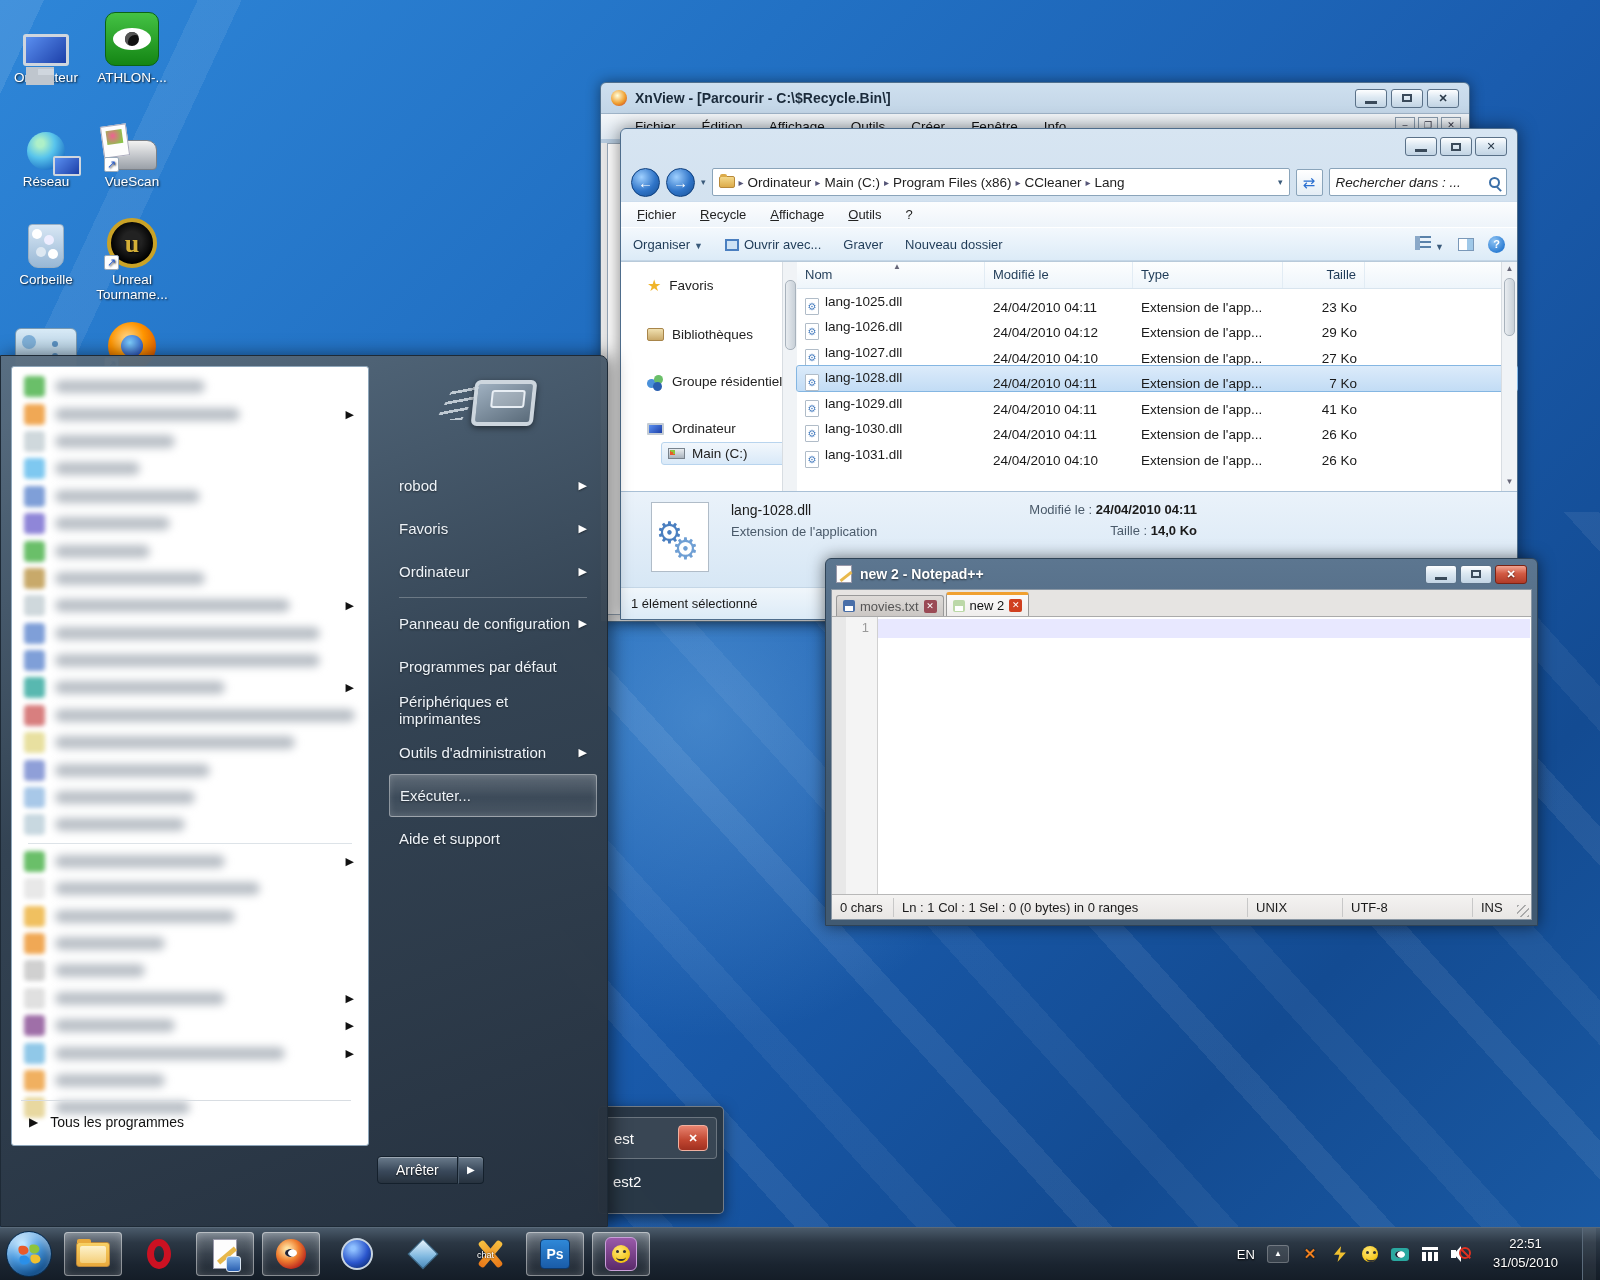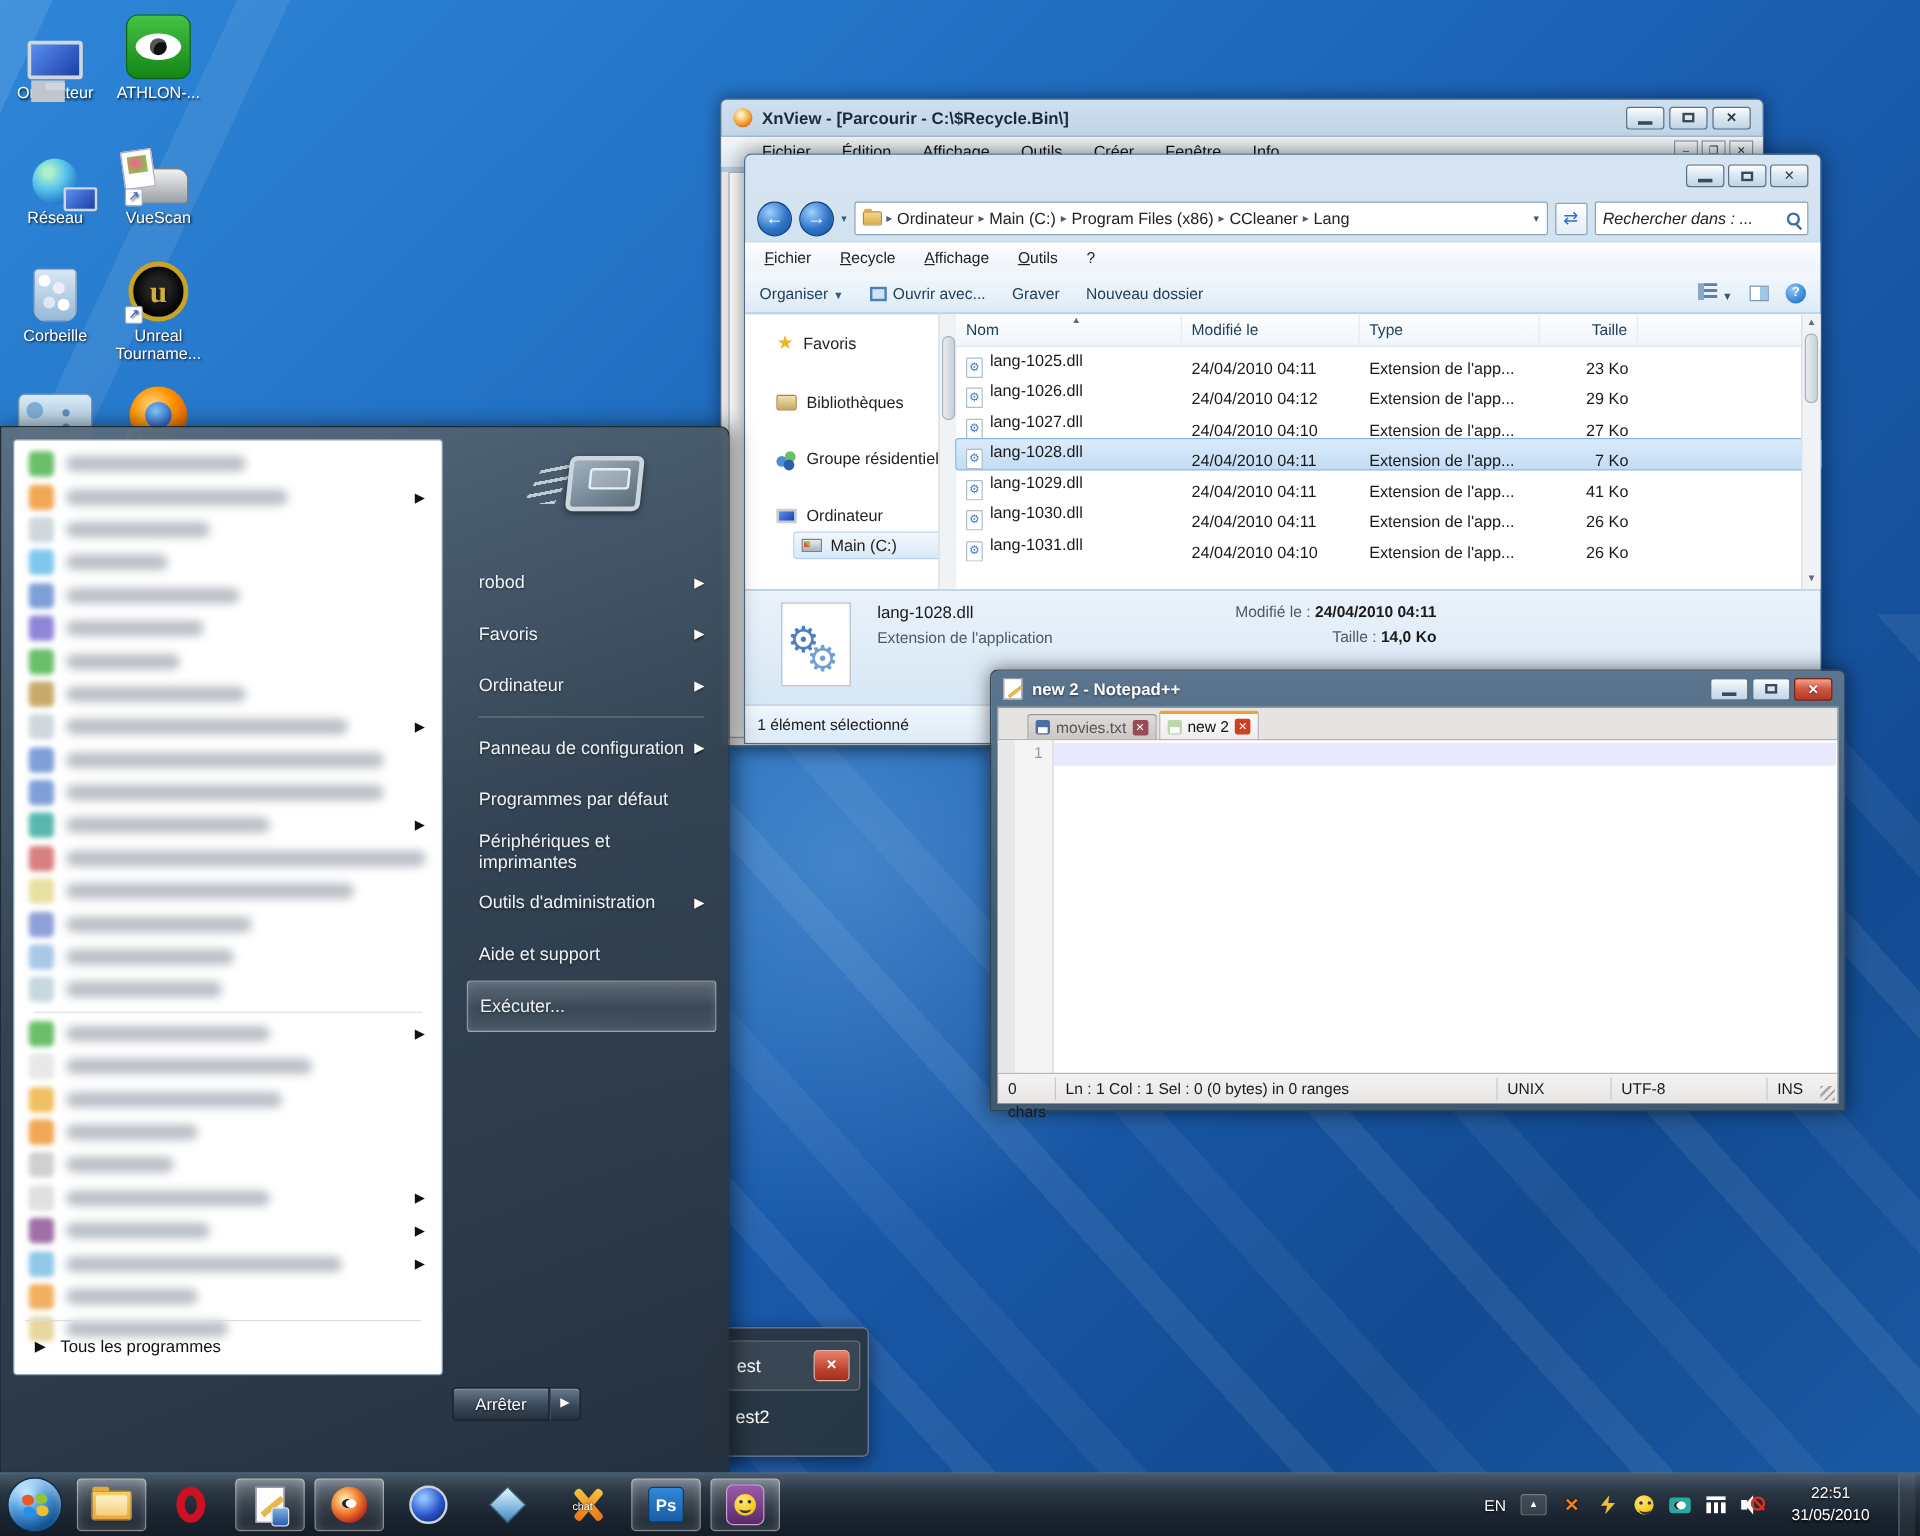--- a/index.html
+++ b/index.html
@@ -120,33 +120,33 @@
 
   
   .npp { left:825px; top:558px; width:713px; height:368px; background:linear-gradient(#5c7690,#415a72 60%, #415a72); border:1px solid #2f4356; box-shadow:0 0 16px rgba(0,0,0,.55); }
   .npp-title { height:30px; display:flex; align-items:center; gap:8px; padding:0 10px; color:#fff; font-size:14px; font-weight:bold; text-shadow:0 1px 2px rgba(0,0,0,.6); }
   .npp-ico { width:16px; height:18px; background:#fdfdfd; border:1px solid #99a; position:relative; }
   .npp-ico::after { content:""; position:absolute; left:2px; top:9px; width:14px; height:3px; background:#e8b84b; transform:rotate(-38deg); }
   .npp-btns { margin-left:auto; display:flex; gap:3px; }
   .npp-inner { position:absolute; left:5px; top:30px; right:5px; bottom:5px; background:#e6e4e2; border:1px solid #8a97a4; display:flex; flex-direction:column; }
   .tabbar { height:27px; display:flex; align-items:flex-end; padding:3px 4px 0; gap:2px; border-bottom:1px solid #aaa; }
   .tab { display:flex; align-items:center; gap:5px; padding:3px 6px; font-size:13px; border:1px solid #999; border-bottom:0; border-radius:3px 3px 0 0; }
-  .tab.inactive { background:linear-gradient(#dedbd8,#cbc7c4); color:#555; height:21px;margin-left:20px; }
+  .tab.inactive { background:linear-gradient(#dedbd8,#cbc7c4); color:#555; height:21px; }
   .tab.active { background:linear-gradient(#fbfafa,#efedec); color:#111; height:24px; border-top:3px solid #f0a030; }
   .floppy { width:12px; height:12px; border-radius:2px; position:relative; }
   .floppy.blue { background:#4a6fa8; } .floppy.lite { background:#bcd8a8; }
   .floppy::after { content:""; position:absolute; left:2px; bottom:1px; width:8px; height:5px; background:#fff; }
   .tabx { width:13px; height:13px; border-radius:2px; color:#fff; font-size:9px; line-height:13px; text-align:center; }
   .tabx.maroon { background:#9a4a55; } .tabx.red { background:#d04020; }
   .editor { flex:1; background:#fff; display:flex; position:relative; }
   .gutter { width:46px; background:linear-gradient(90deg,#e8e8e8 14px, #f4f4f4 14px); border-right:1px solid #d0d0d0; color:#9a9a9a; font-size:13px; text-align:right; padding:3px 8px 0 0; }
   .curline { position:absolute; left:46px; right:1px; top:2px; height:19px; background:#e8e8ff; }
   .npp-status { height:25px; background:linear-gradient(#f4f3f2,#e8e6e4); border-top:1px solid #b8b8b8; display:flex; align-items:center; font-size:13px; color:#1a1a1a; position:relative; }
   .npp-status .seg { padding:0 8px; border-right:1px solid #c8c8c8; height:19px; line-height:19px; }
-  .npp-status .s1 { width:48px; } .npp-status .s2 { flex:1; } .npp-status .s3 { width:95px; } .npp-status .s4 { width:130px; } .npp-status .s5 { width:58px; border-right:0; }
+  .npp-status .s1 { width:62px; } .npp-status .s2 { flex:1; } .npp-status .s3 { width:95px; } .npp-status .s4 { width:130px; } .npp-status .s5 { width:58px; border-right:0; }
   .grip { position:absolute; right:2px; bottom:2px; width:12px; height:12px; background:repeating-linear-gradient(135deg,#aaa 0 2px, transparent 2px 5px); }
 
   
   .thumbpop { left:598px; top:1106px; width:126px; height:108px; position:absolute; background:rgba(42,54,66,.96); border:1px solid rgba(255,255,255,.35); border-radius:5px; box-shadow:0 4px 14px rgba(0,0,0,.5); color:#fff; font-size:15px; }
   .thumbpop .row1 { margin:10px 6px 0; height:42px; border:1px solid rgba(255,255,255,.25); border-radius:4px; background:rgba(255,255,255,.08); display:flex; align-items:center; padding:0 8px; gap:8px; }
   .thumbpop .xbtn { margin-left:auto; width:30px; height:26px; border-radius:4px; background:linear-gradient(#e8836f,#c04530 60%,#a03020); border:1px solid #f0b0a0; color:#fff; font-size:11px; font-weight:bold; line-height:24px; text-align:center; }
   .thumbpop .row2 { margin:14px 14px 0; }
 
   
   .startmenu { left:0; top:355px; width:608px; height:872px; position:absolute; background:linear-gradient(160deg, rgba(90,110,128,.97), rgba(52,66,80,.97) 45%, rgba(38,48,60,.97)); border:1px solid #1e2a36; border-radius:0 8px 0 0; box-shadow:4px 0 18px rgba(0,0,0,.5); }
@@ -676,25 +676,25 @@
       <div class="sm-item">
           <span>Programmes par défaut</span>
         </div>
       <div class="sm-item">
           <span>Périphériques et imprimantes</span>
         </div>
       <div class="sm-item">
           <span>Outils d'administration</span>
           <span class="iarr">▶</span>
         </div>
+      <div class="sm-item hl">
+          <span>Exécuter...</span>
+        </div>
       <div class="sm-item">
           <span>Aide et support</span>
-        </div>
-      <div class="sm-item hl">
-          <span>Exécuter...</span>
         </div>
     </div>
     <div class="sm-off">
       <span class="offbtn">Arrêter</span>
       <span class="offarr">▶</span>
     </div>
   </div>
 
   <div class="taskbar">
     <div class="orb">

